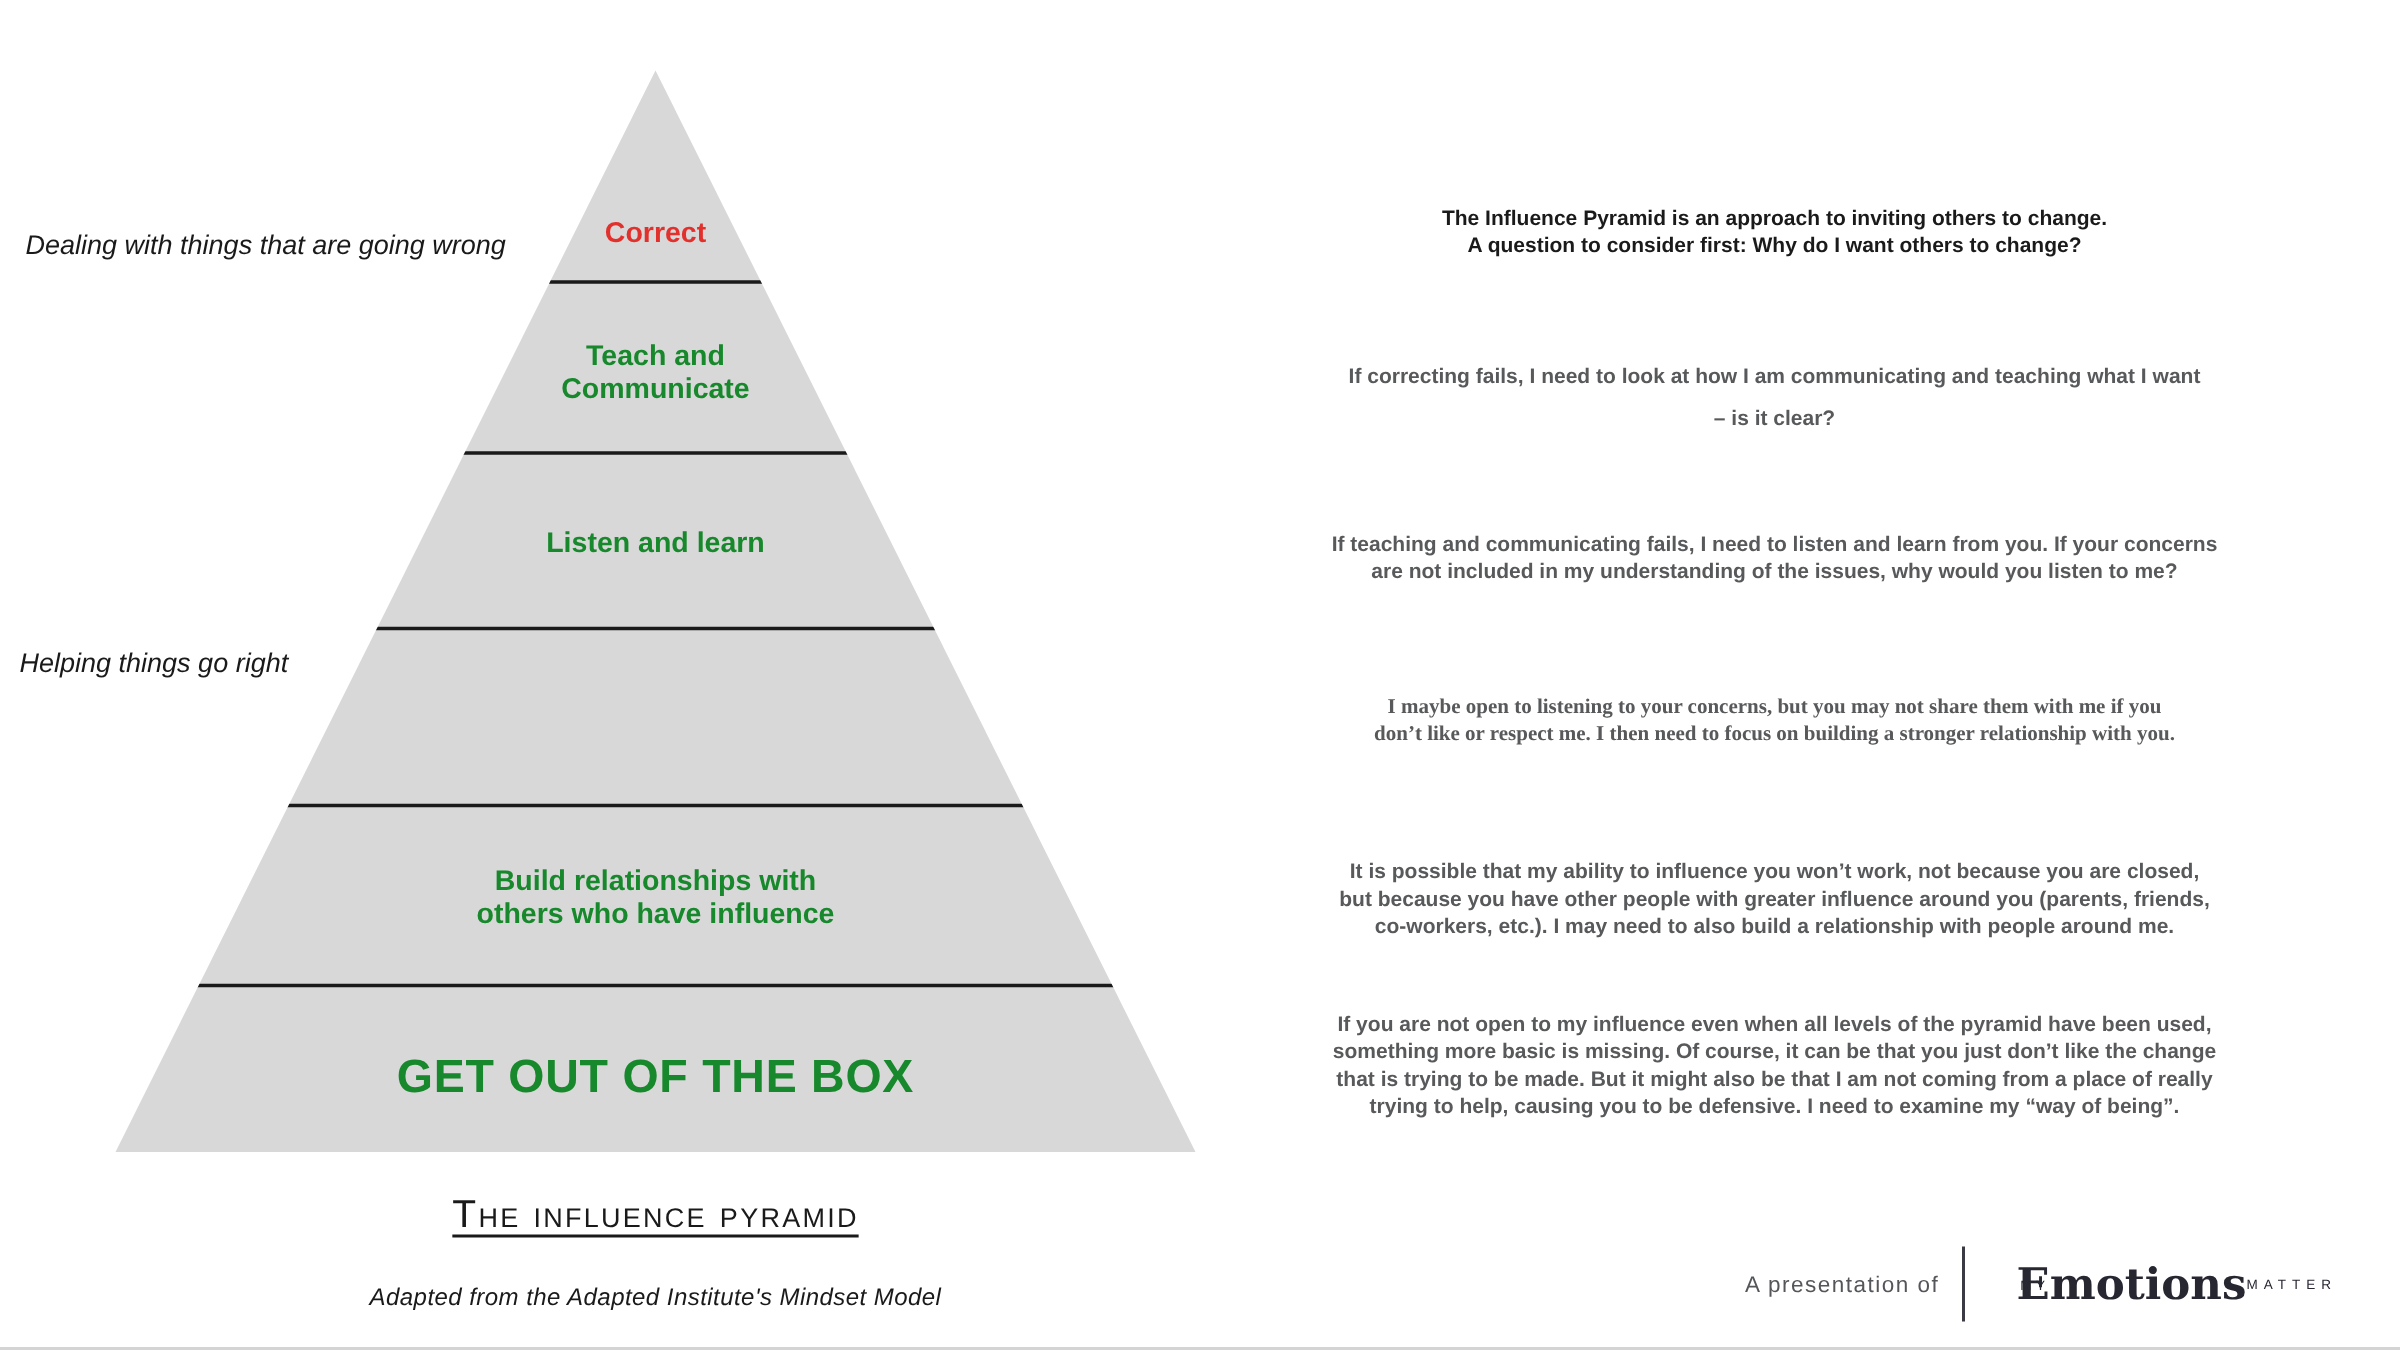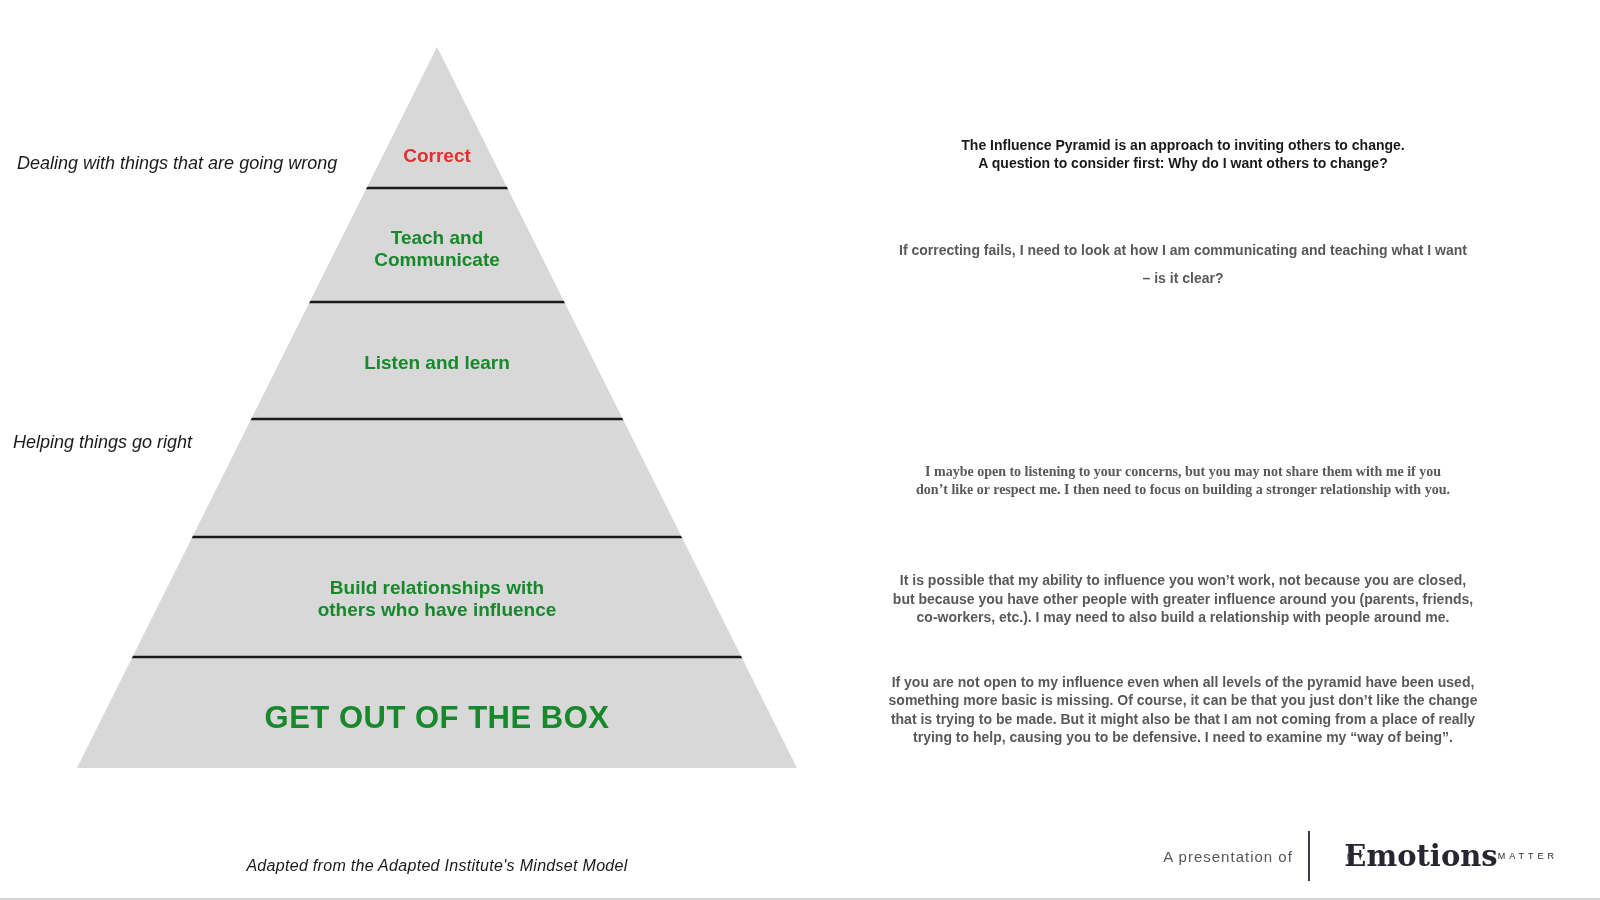--- a/index.html
+++ b/index.html
@@ -158,30 +158,33 @@
   <div class="level lv0">Correct</div>
   <div class="level lv2">Listen and learn</div>
   <div class="level lv4">Build relationships with
 others who have influence</div>
   <div class="level lv5">GET OUT OF THE BOX</div>
 
   <div class="desc intro">The Influence Pyramid is an approach to inviting others to change.
 A question to consider first: Why do I want others to change?</div>
   <div class="desc p1">If correcting fails, I need to look at how I am communicating and teaching what I want
 – is it clear?</div>
+  <div class="desc p2">If teaching and communicating fails, I need to listen and learn from you. If your concerns
+are not included in my understanding of the issues, why would you listen to me?</div>
   <div class="desc p3">I maybe open to listening to your concerns, but you may not share them with me if you
 don’t like or respect me. I then need to focus on building a stronger relationship with you.</div>
   <div class="desc p4">It is possible that my ability to influence you won’t work, not because you are closed,
 but because you have other people with greater influence around you (parents, friends,
 co-workers, etc.). I may need to also build a relationship with people around me.</div>
   <div class="desc p5">If you are not open to my influence even when all levels of the pyramid have been used,
 something more basic is missing. Of course, it can be that you just don’t like the change
 that is trying to be made. But it might also be that I am not coming from a place of really
 trying to help, causing you to be defensive. I need to examine my “way of being”.</div>
 
+  <div class="caption-title">The influence pyramid</div>
   <div class="caption-source">Adapted from the Adapted Institute's Mindset Model</div>
 
   <div class="footer">
     <span class="presented">A presentation of</span>
     <span class="bar"></span>
     <span class="logo">
       <span class="logo-my">MY</span>
       <span class="logo-emotions">Emotions</span>
       <span class="logo-matter">MATTER</span>
     </span>

